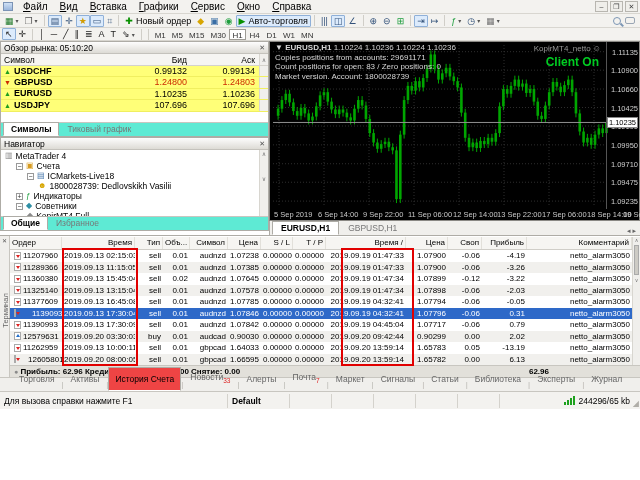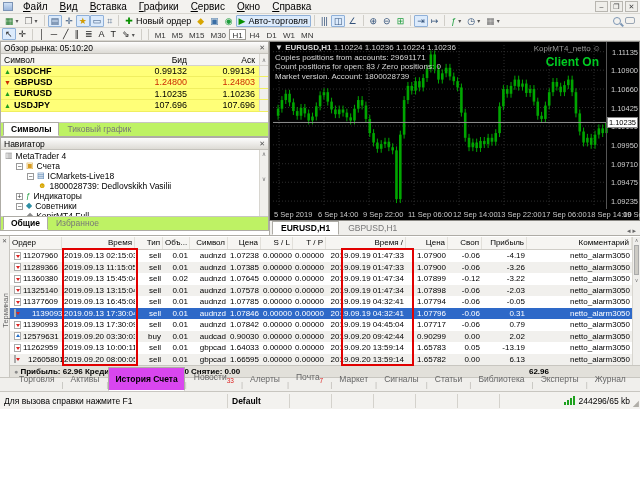--- a/index.html
+++ b/index.html
@@ -33,21 +33,21 @@
   .pclose{margin-left:auto;font-size:7px;color:#555;line-height:12px;}
   #mw{left:0;top:41px;width:269px;height:96px;}
   .mwhead{display:flex;height:12px;border-bottom:1px solid #d4d2cc;background:#f6f5f2;font-size:8.5px;line-height:12px;}
   .mwrow{display:flex;height:11.4px;line-height:11.4px;background:#ffff78;border-bottom:1px solid #f0ef60;font-size:9px;}
   .mwc1{flex:1;padding-left:3px;display:flex;align-items:center;gap:3px;}
   .mwc2{width:66px;text-align:right;padding-right:4px;}
   .mwc3{width:68px;text-align:right;padding-right:4px;}
   .mwsc{width:9px;background:#f0efec;border-left:1px solid #d8d6d0;font-size:6px;color:#777;text-align:center;}
   .arrow-up{color:#1d9e1d;font-size:7px;}
   .arrow-down{color:#cc2b00;font-size:7px;}
-  .ptabs{position:absolute;bottom:0;left:0;right:0;height:14px;background:#bef264;border-top:1px solid #c8c6c0;display:flex;align-items:flex-end;padding-left:2px;font-size:8.5px;}
+  .ptabs{position:absolute;bottom:0;left:0;right:0;height:14px;background:#5eead4;border-top:1px solid #c8c6c0;display:flex;align-items:flex-end;padding-left:2px;font-size:8.5px;}
   .ptab{padding:1px 7px;color:#777;border:1px solid transparent;}
   .ptab.on{background:#fff;border:1px solid #aeaca6;border-bottom-color:#fff;color:#000;font-weight:bold;}
   #nav{left:0;top:137px;width:269px;height:94px;}
   .ntree{position:relative;height:66px;overflow:hidden;padding-top:1px;}
   .nrow{height:10px;line-height:10px;display:flex;align-items:center;font-size:8.5px;white-space:nowrap;}
   .exp{width:7px;height:7px;border:1px solid #999;background:#fff;font-size:7px;line-height:5px;text-align:center;margin-right:3px;color:#333;flex:none;}
   .nico{margin-right:3px;font-size:8px;flex:none;}
   .nsc{position:absolute;right:0;top:0;width:9px;height:66px;background:#f0efec;border-left:1px solid #d8d6d0;font-size:6px;color:#777;text-align:center;}
   
   #chart{left:269px;top:41px;width:371px;height:180px;background:#000;border:1px solid #8a8884;}
@@ -81,21 +81,21 @@
   .oic.sell::after{border-top:3px solid #d22;}
   .oic.buy::after{border-bottom:3px solid #2470cc;top:-1px;}
   #tfoot{position:absolute;left:10px;right:0;top:129px;height:13px;background:#e2e0da;border-top:1px solid #c8c6c0;font-size:8px;font-weight:bold;line-height:12px;padding-left:4px;}
   #tftotal{position:absolute;left:492px;width:47px;text-align:right;top:0;}
   #tscroll{position:absolute;right:0;top:1px;width:8px;height:128px;background:#f0efec;border-left:1px solid #d8d6d0;font-size:5px;color:#777;text-align:center;}
   #tscroll .thumb{margin:2px 1px;height:30px;background:#cdcbc5;border:1px solid #aaa;}
   .annbox{position:absolute;border:2px solid #e10000;pointer-events:none;}
   
   #ttabs{left:0;top:377px;width:640px;height:14px;background:#f0efec;border-top:1px solid #c8c6c0;display:flex;align-items:flex-end;padding-left:12px;font-size:8.5px;}
   .btab{padding:6px 6px;color:#666;border:1px solid transparent;position:relative;white-space:nowrap;}
-  .btab.on{background:#d946ef;border:1px solid #aeaca6;border-bottom-color:#fff;color:#000;font-weight:bold;}
+  .btab.on{background:#ef4444;border:1px solid #aeaca6;border-bottom-color:#fff;color:#000;font-weight:normal;}
   .btab sub{color:#d22;font-size:6.5px;}
   .btsep{color:#b8b6b0;align-self:center;font-size:8px;}
   #status{left:0;top:391px;width:640px;height:18px;background:#f3f2ef;border-top:1px solid #c8c6c0;display:flex;align-items:center;font-size:8.5px;}
   .seg{height:14px;line-height:14px;border-right:1px solid #d4d2cc;padding:0 4px;overflow:hidden;white-space:nowrap;}
   #conn{margin-left:auto;display:flex;align-items:center;gap:3px;padding-right:10px;}
   .bars{display:flex;align-items:flex-end;gap:1px;height:9px;}
   .bars i{display:block;width:2px;background:#1da11d;}
   .grip{position:absolute;right:1px;bottom:1px;color:#b0aea8;font-size:8px;}
 </style>
 </head>

